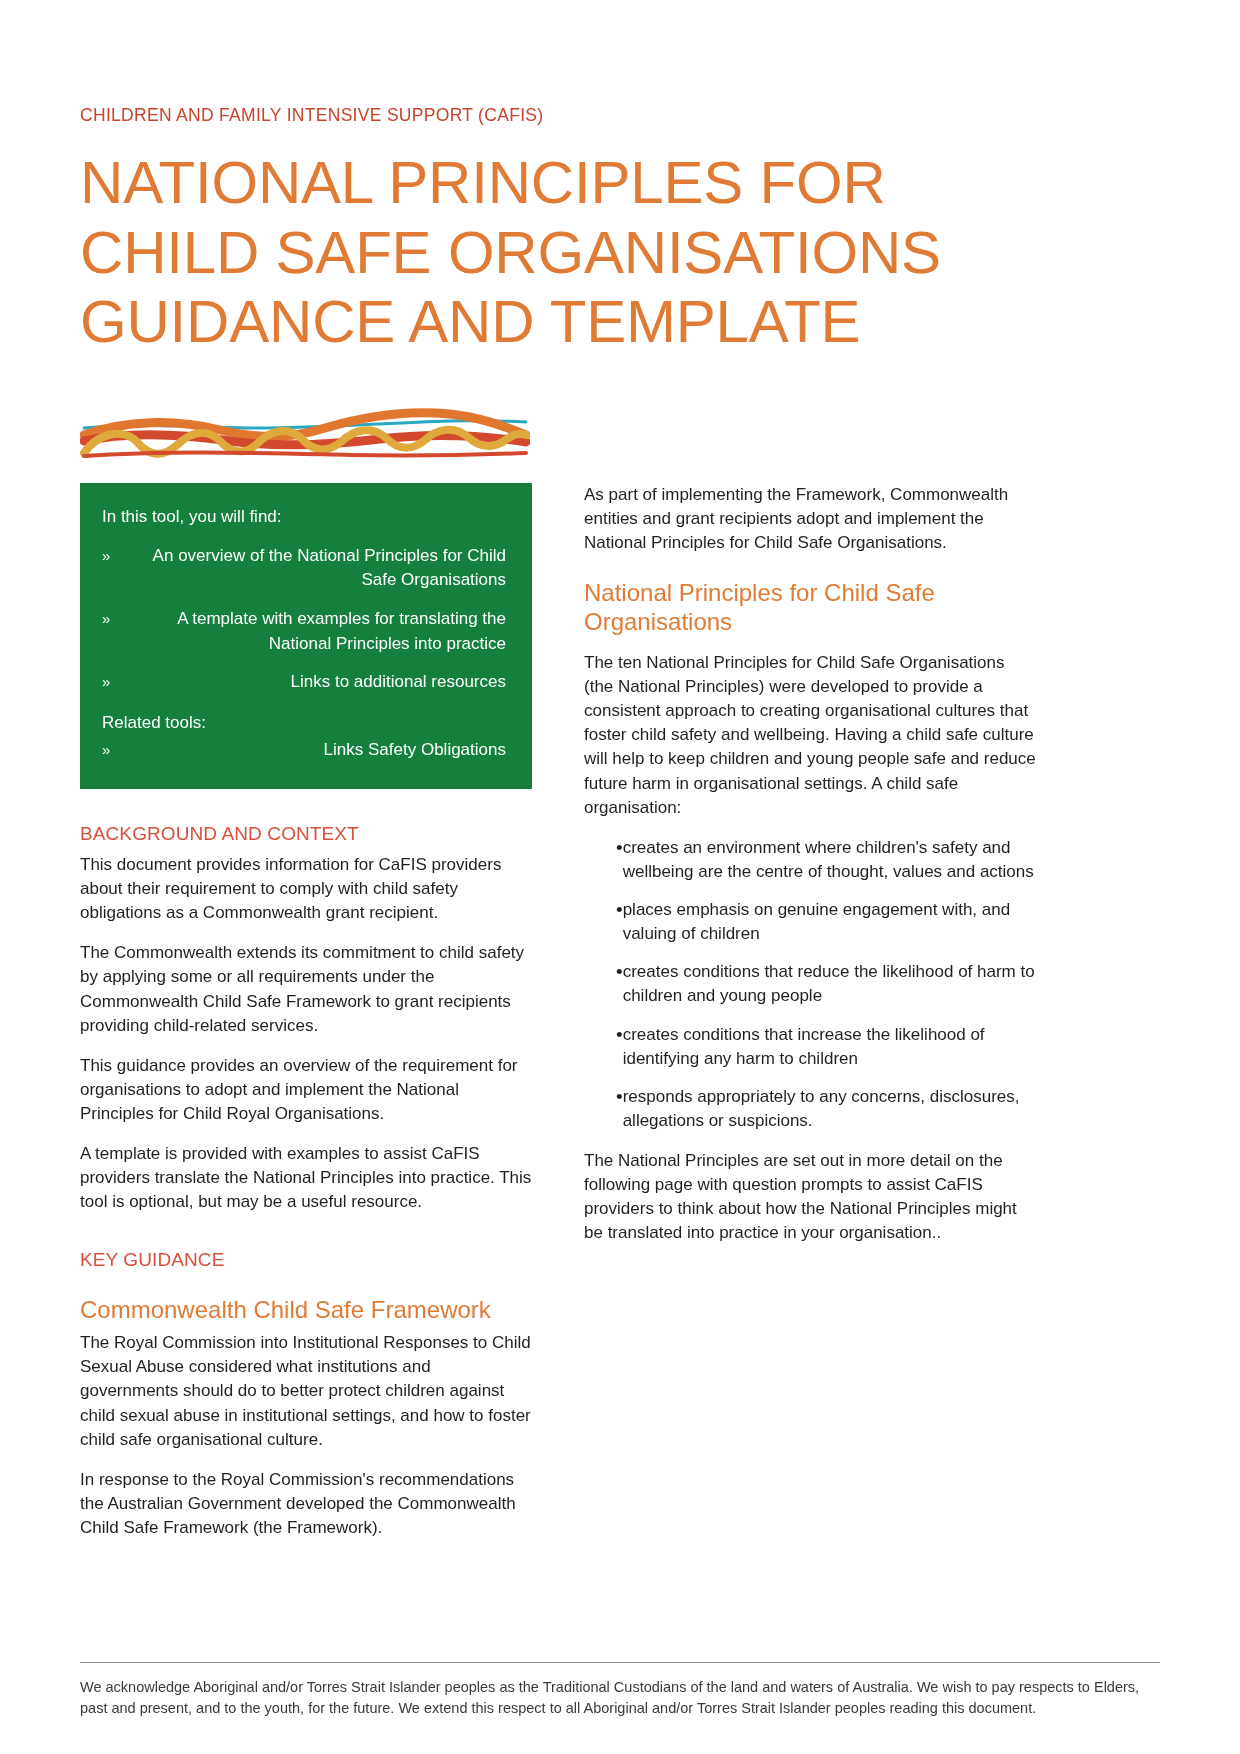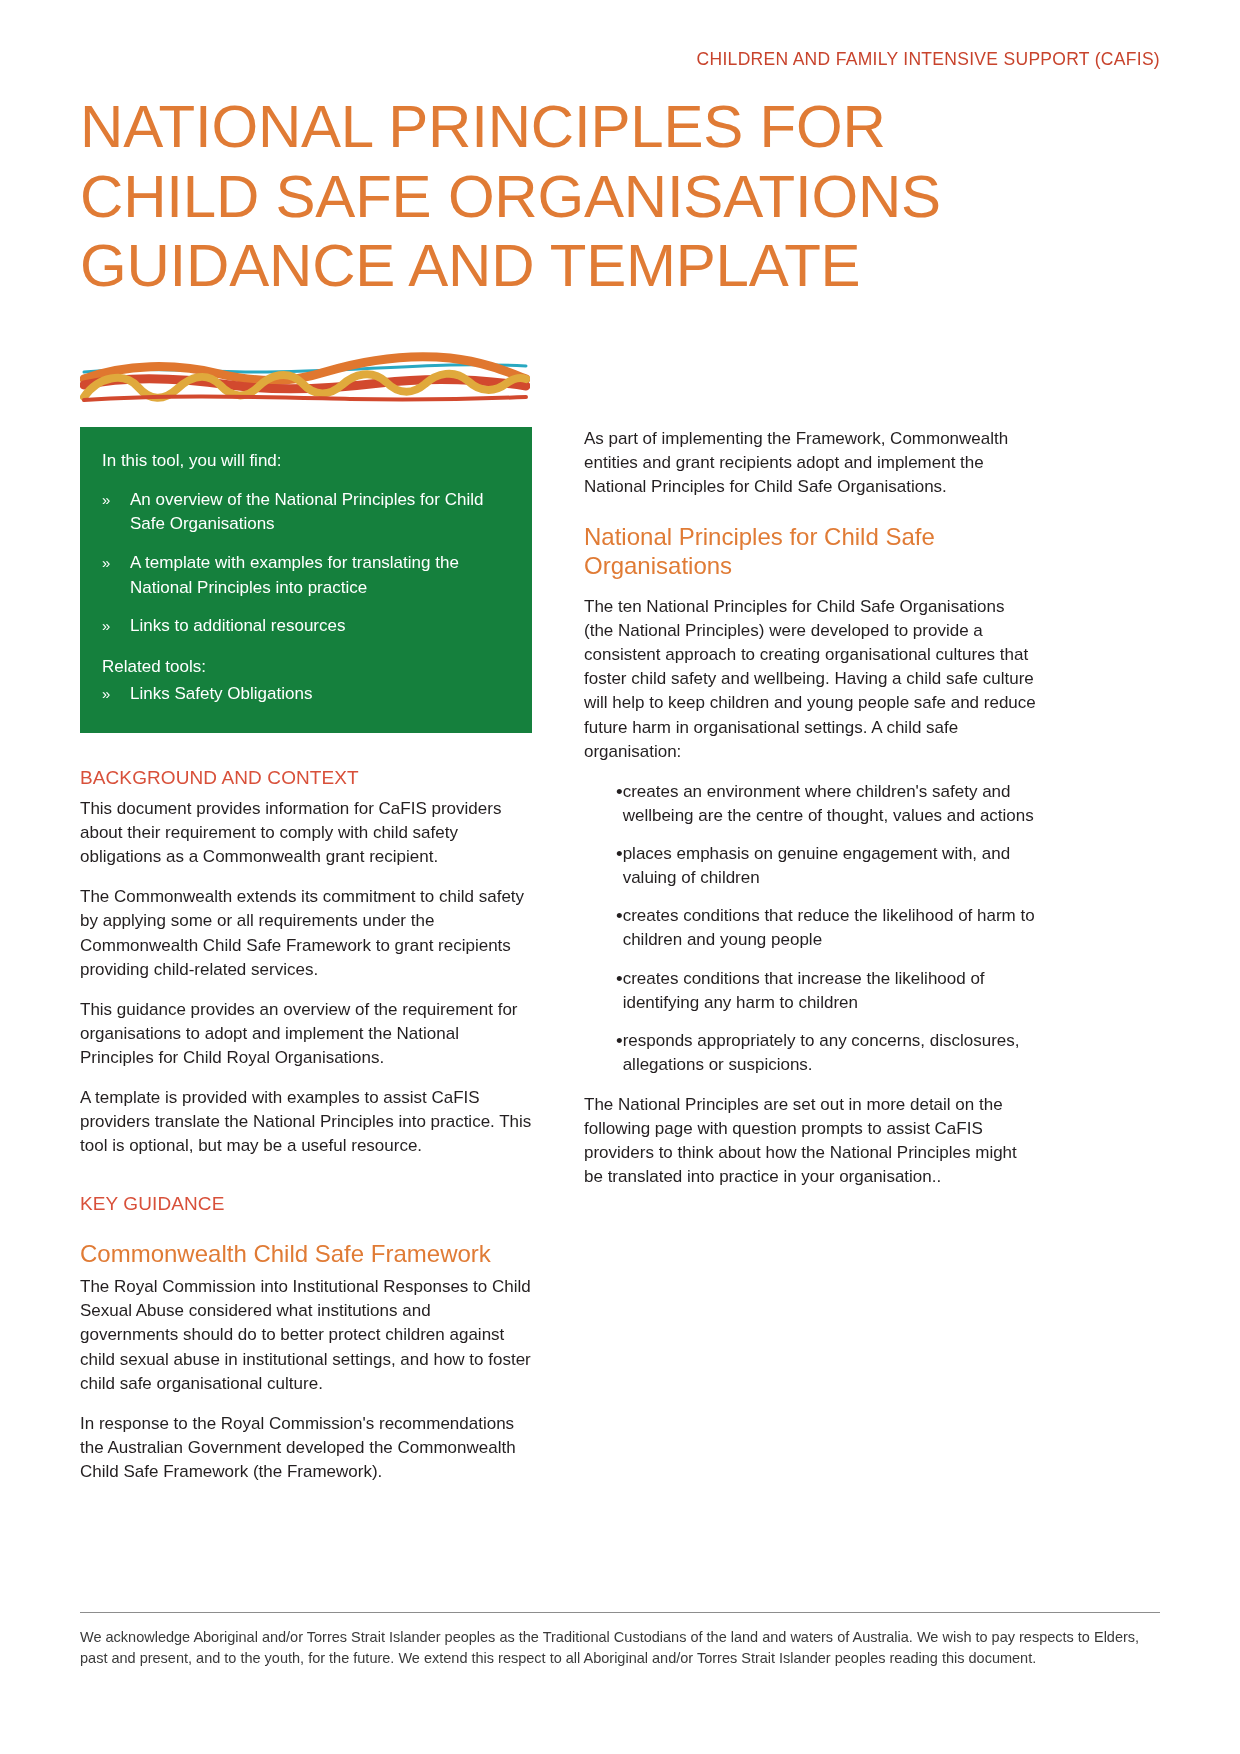--- a/index.html
+++ b/index.html
@@ -20,28 +20,27 @@
     position: absolute;
     left: 0; top: 0;
     width: 1240px;
     height: 1754px;
     box-sizing: border-box;
     padding: 0 80px;
   }
 
   
   .eyebrow {
-    margin-top: 49px;
+    margin-top: 105px;
     font-size: 17.5px;
     letter-spacing: 0.3px;
     font-weight: 400;
     color: #c8432c;
     text-transform: uppercase;
     line-height: 1.2;
-    text-align: right;
   }
 
   .doc-title {
     margin-top: 22px;
     font-size: 60px;
     line-height: 1.16;
     font-weight: 400;
     color: #e07b35;
     letter-spacing: -0.2px;
     text-transform: uppercase;
@@ -95,21 +94,21 @@
     line-height: 1.45;
     margin-bottom: 14px;
   }
   .callout-list li:last-child { margin-bottom: 0; }
   .callout-list .guillemet {
     flex: 0 0 28px;
     font-size: 15px;
     line-height: 1.55;
     color: #ffffff;
   }
-  .callout-list .ctext { flex: 1 1 auto; }
+  .callout-list .ctext { flex: 1 1 auto; text-align: right; }
 
   
   h2.red-heading {
     color: #d8503a;
     font-size: 19px;
     font-weight: 400;
     text-transform: uppercase;
     margin: 34px 0 8px 0;
     line-height: 1.15;
     letter-spacing: 0.1px;
@@ -154,21 +153,21 @@
     font-size: 19px;
     line-height: 1.3;
   }
   ul.dot-list .dtext { flex: 1 1 auto; }
 
   
   .footer {
     position: absolute;
     left: 80px;
     right: 80px;
-    top: 1612px;
+    top: 1662px;
   }
   .footer-rule {
     border: 0;
     border-top: 1px solid #8d8d8d;
     margin: 0 0 14px 0;
   }
   .footer-text {
     font-size: 14.5px;
     line-height: 1.48;
     color: #3a3a3a;

